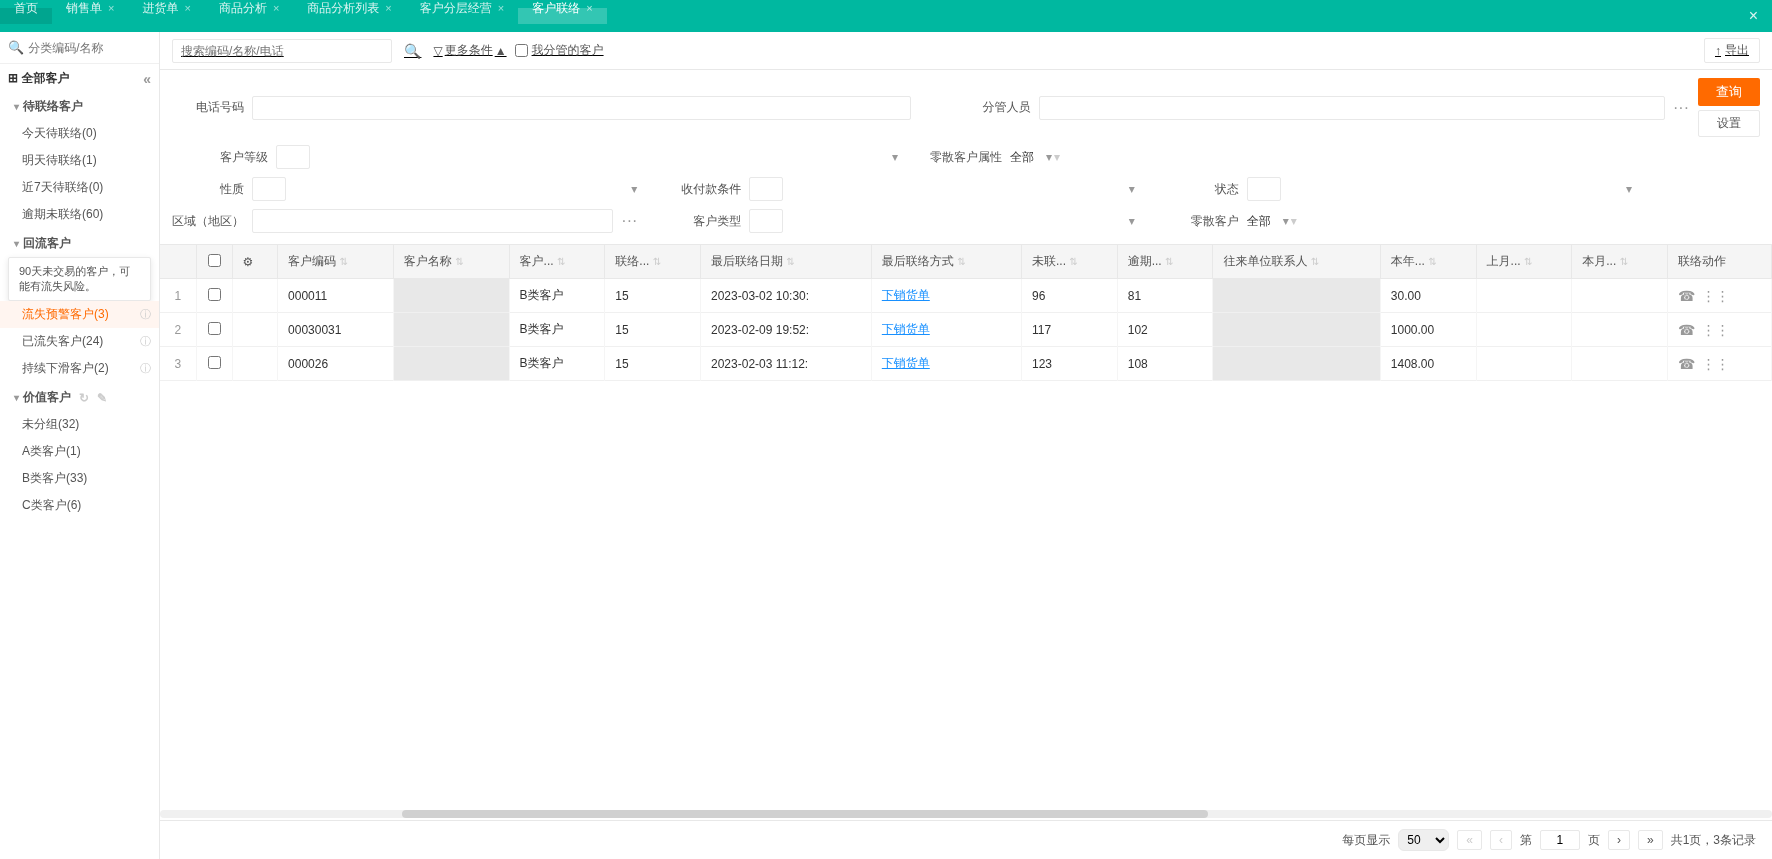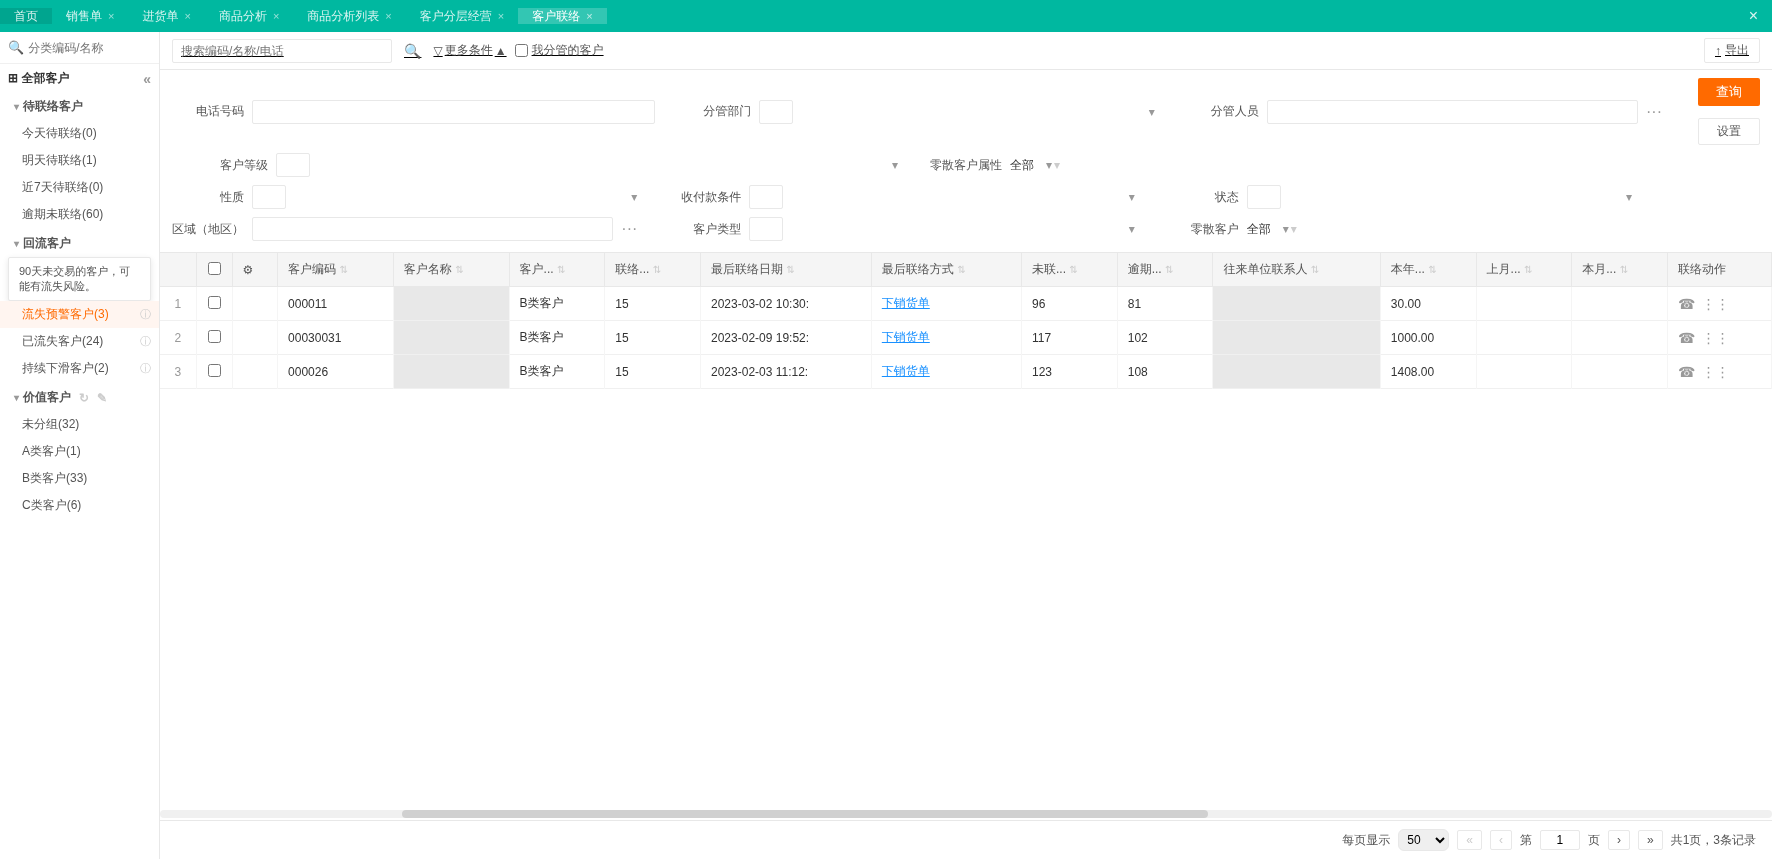--- a/index.html
+++ b/index.html
@@ -13,21 +13,21 @@
       height: 32px;
       padding-left: 0;
     }
     .top-nav .tab {
       padding: 0 14px;
       height: 16px;
       line-height: 32px;
       color: rgba(255,255,255,0.85);
       cursor: pointer;
       display: flex;
-      align-items: center;
+      align-items: flex-end;
       gap: 6px;
       white-space: nowrap;
       font-size: 13px;
     }
     .top-nav .tab:first-child {
       background: rgba(0,0,0,0.1);
     }
     .top-nav .tab.active {
       background: rgba(255,255,255,0.2);
       color: #fff;
@@ -278,22 +278,22 @@
     }
     .filter-more-btn {
       color: #999;
       cursor: pointer;
       padding: 0 8px;
       font-size: 16px;
     }
     .action-buttons {
       display: flex;
       flex-direction: column;
-      gap: 12px;
-      margin-left: 28px;
+      gap: 4px;
+      margin-left: 1px;
     }
     .query-btn {
       background: #ff6a00;
       color: #fff;
       border: none;
       border-radius: 2px;
       padding: 5px 18px;
       cursor: pointer;
       font-size: 13px;
     }
@@ -568,28 +568,20 @@
     </div>
 
     <div class="advanced-filters">
 
       <div class="filter-row">
         <div class="filter-field">
           <span class="filter-label">电话号码</span>
           <input class="filter-input" type="text" style="">
         </div>
         <div class="filter-divider"></div>
-        <div class="filter-field">
-          <span class="filter-label">分管部门</span>
-          <div class="filter-select-wrapper">
-            <select class="filter-select">
-              <option></option>
-            </select>
-          </div>
-        </div>
         <div class="filter-divider"></div>
         <div class="filter-field">
           <span class="filter-label">分管人员</span>
           <input class="filter-input" type="text" style="flex: 1 1 0%;">
           <span class="filter-more-btn">···</span>
         </div>
         <div class="action-buttons" style="row-span:4">
           <button class="query-btn">查询</button>
           <button class="settings-btn">设置</button>
         </div>

